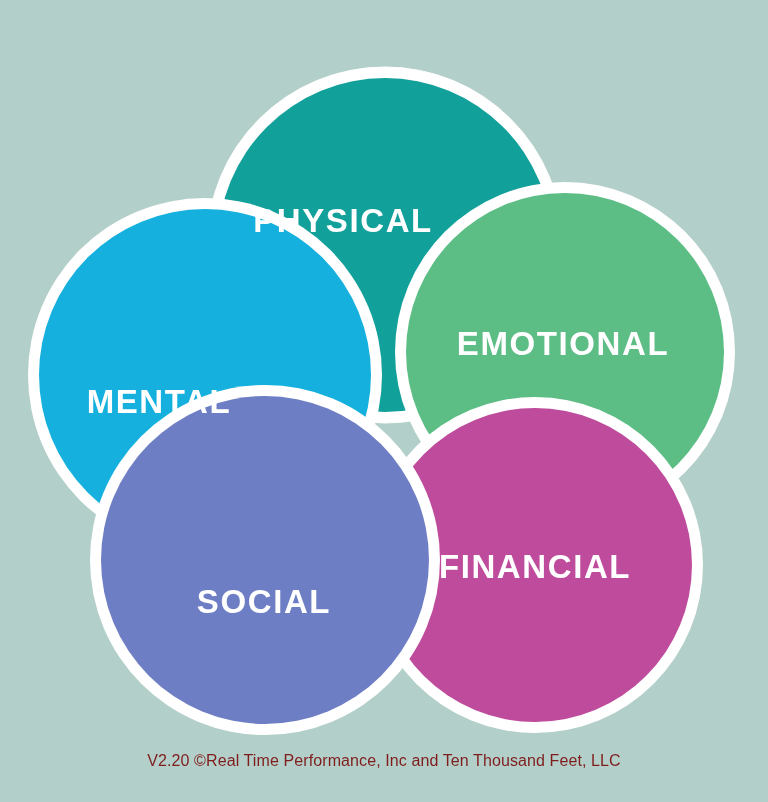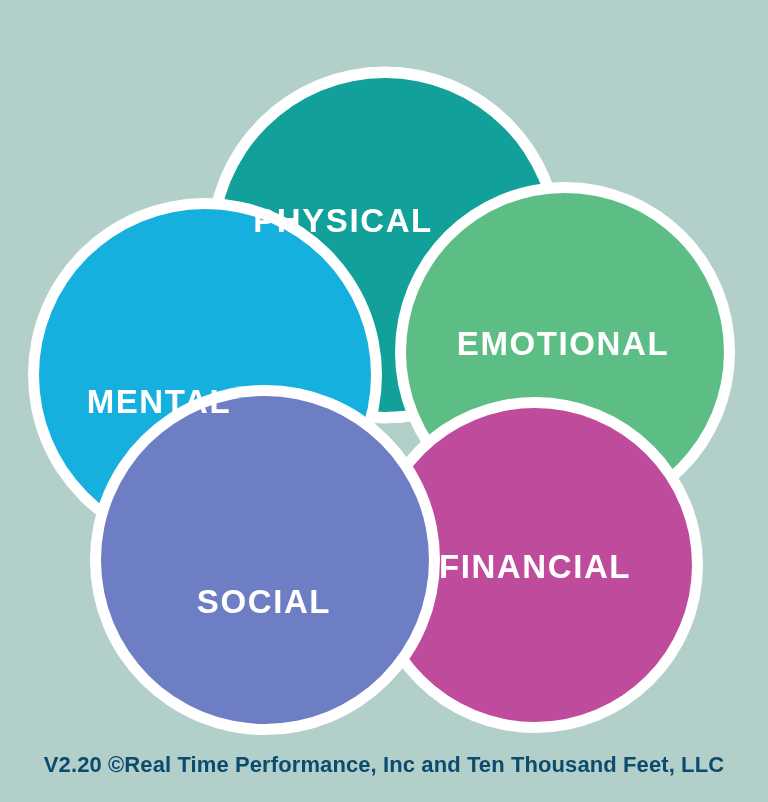--- a/index.html
+++ b/index.html
@@ -37,23 +37,23 @@
     dominant-baseline: middle;
     paint-order: stroke;
   }
   #footer-credit {
     position: absolute;
     left: 0;
     right: 0;
     top: 752px;
     text-align: center;
     font-family: "Liberation Sans", sans-serif;
-    font-size: 22px;
-    font-weight: 700;
-    color: #0c4a6e;
+    font-size: 16px;
+    font-weight: 400;
+    color: #7f1d1d;
     letter-spacing: 0.1px;
     white-space: nowrap;
   }
 </style>
 </head>
 <body>
 
 <div id="diagram-root" style="background: rgb(179, 207, 201);">
 
   <svg id="venn-svg" viewBox="0 0 768 802" xmlns="http://www.w3.org/2000/svg">

